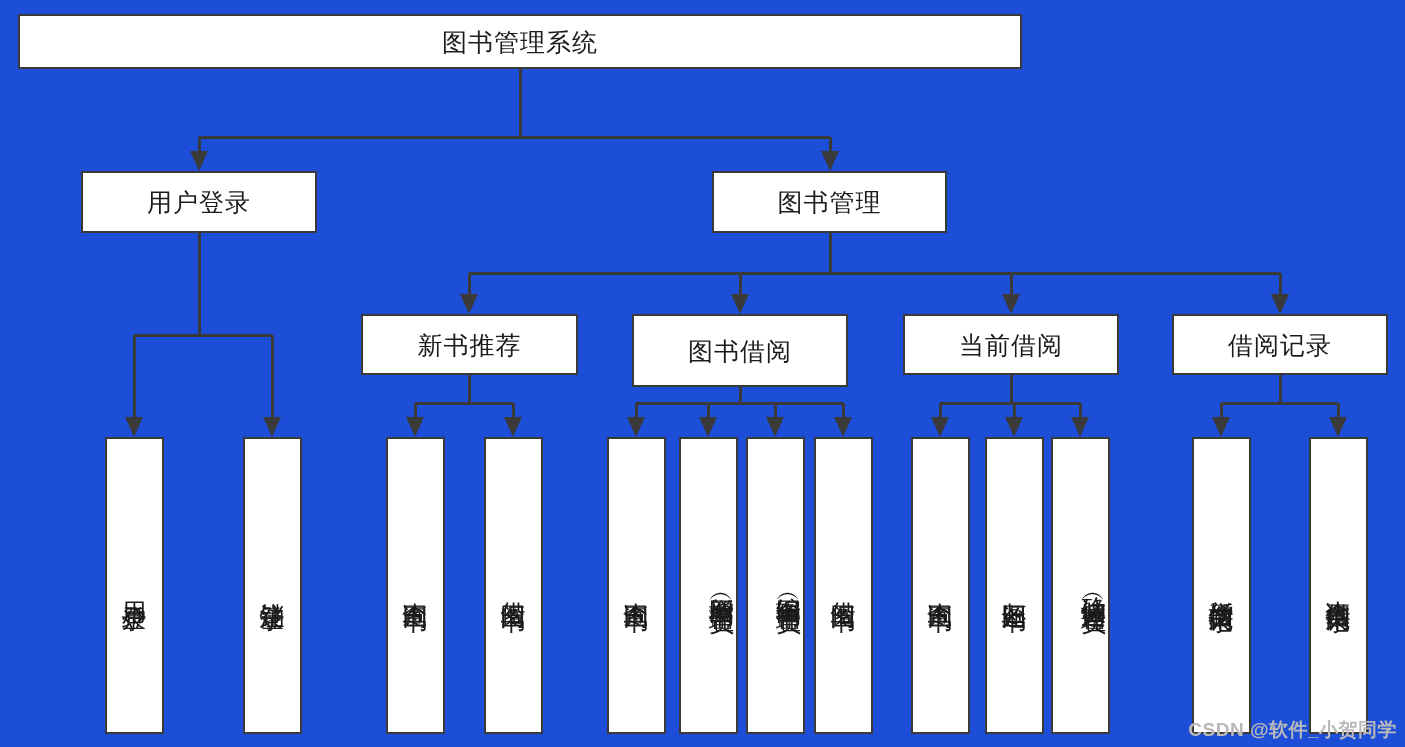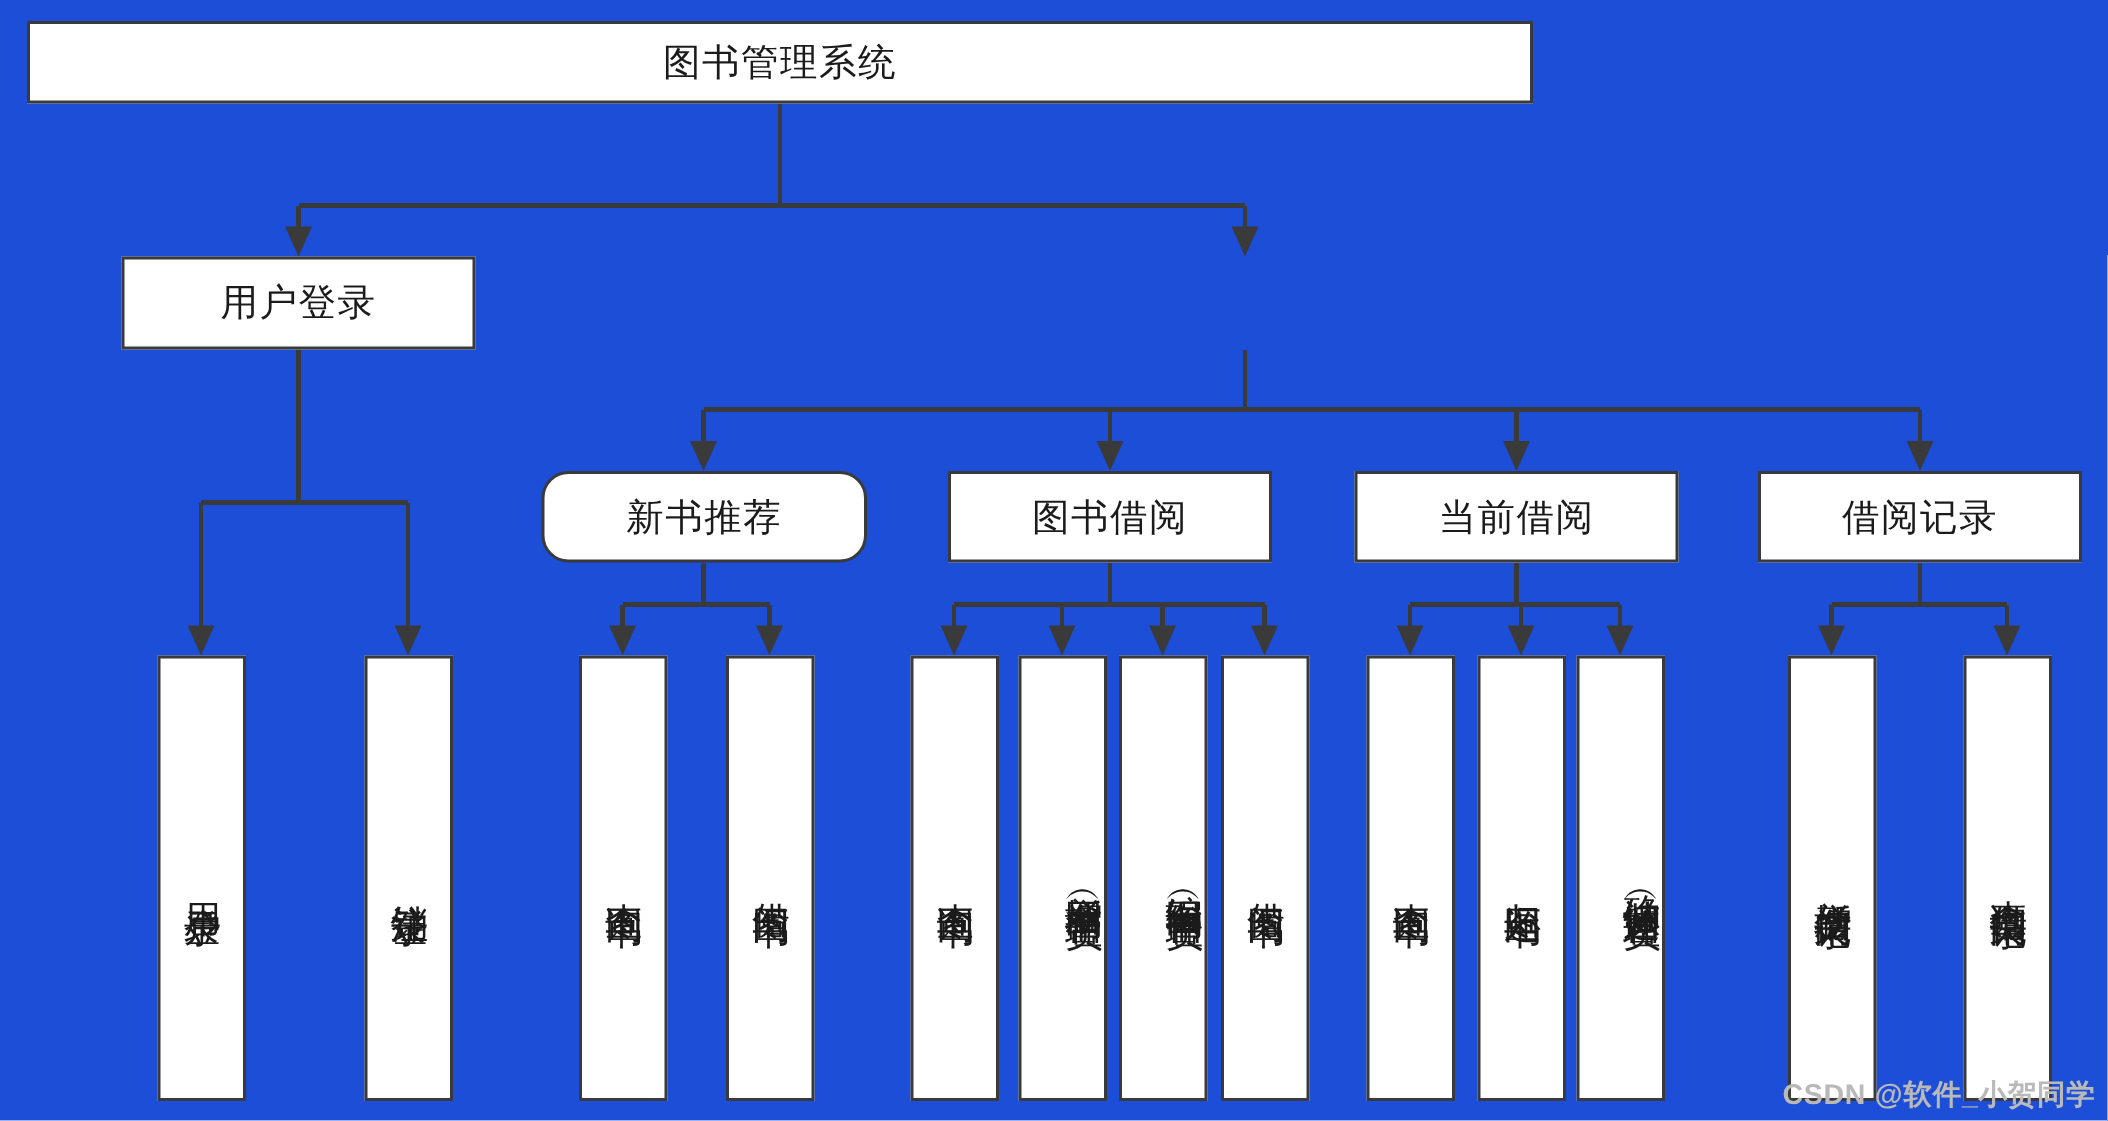--- a/index.html
+++ b/index.html
@@ -135,25 +135,28 @@
       <path d="M 1329 417 L 1347 417 L 1338 437 Z" fill="#3a3a3a"></path>
     </svg>
 
   <div class="node horiz" style="left: 18px; top: 14px; width: 1004px; height: 55px;">
     <span class="label">图书管理系统</span>
   </div>
 
   <div class="node horiz" style="left: 81px; top: 171px; width: 236px; height: 62px;">
     <span class="label">用户登录</span>
   </div>
-
-  <div class="node horiz" style="left: 361px; top: 314px; width: 217px; height: 61px; border-radius: 18px;">
+  <div class="node horiz" style="left: 712px; top: 171px; width: 235px; height: 62px;">
+    <span class="label">图书管理</span>
+  </div>
+
+  <div class="node horiz" style="left: 361px; top: 314px; width: 217px; height: 61px;">
     <span class="label">新书推荐</span>
   </div>
-  <div class="node horiz" style="left: 632px; top: 314px; width: 216px; height: 61px;">
+  <div class="node horiz" style="left: 632px; top: 314px; width: 216px; height: 73px;">
     <span class="label">图书借阅</span>
   </div>
   <div class="node horiz" style="left: 1172px; top: 314px; width: 216px; height: 61px;">
     <span class="label">借阅记录</span>
   </div>
   <div class="node horiz" style="left: 903px; top: 314px; width: 216px; height: 61px;">
     <span class="label">当前借阅</span>
   </div>
 
   <div class="node vert anchor-mid" style="left: 105px; top: 437px; width: 59px; height: 297px;">

